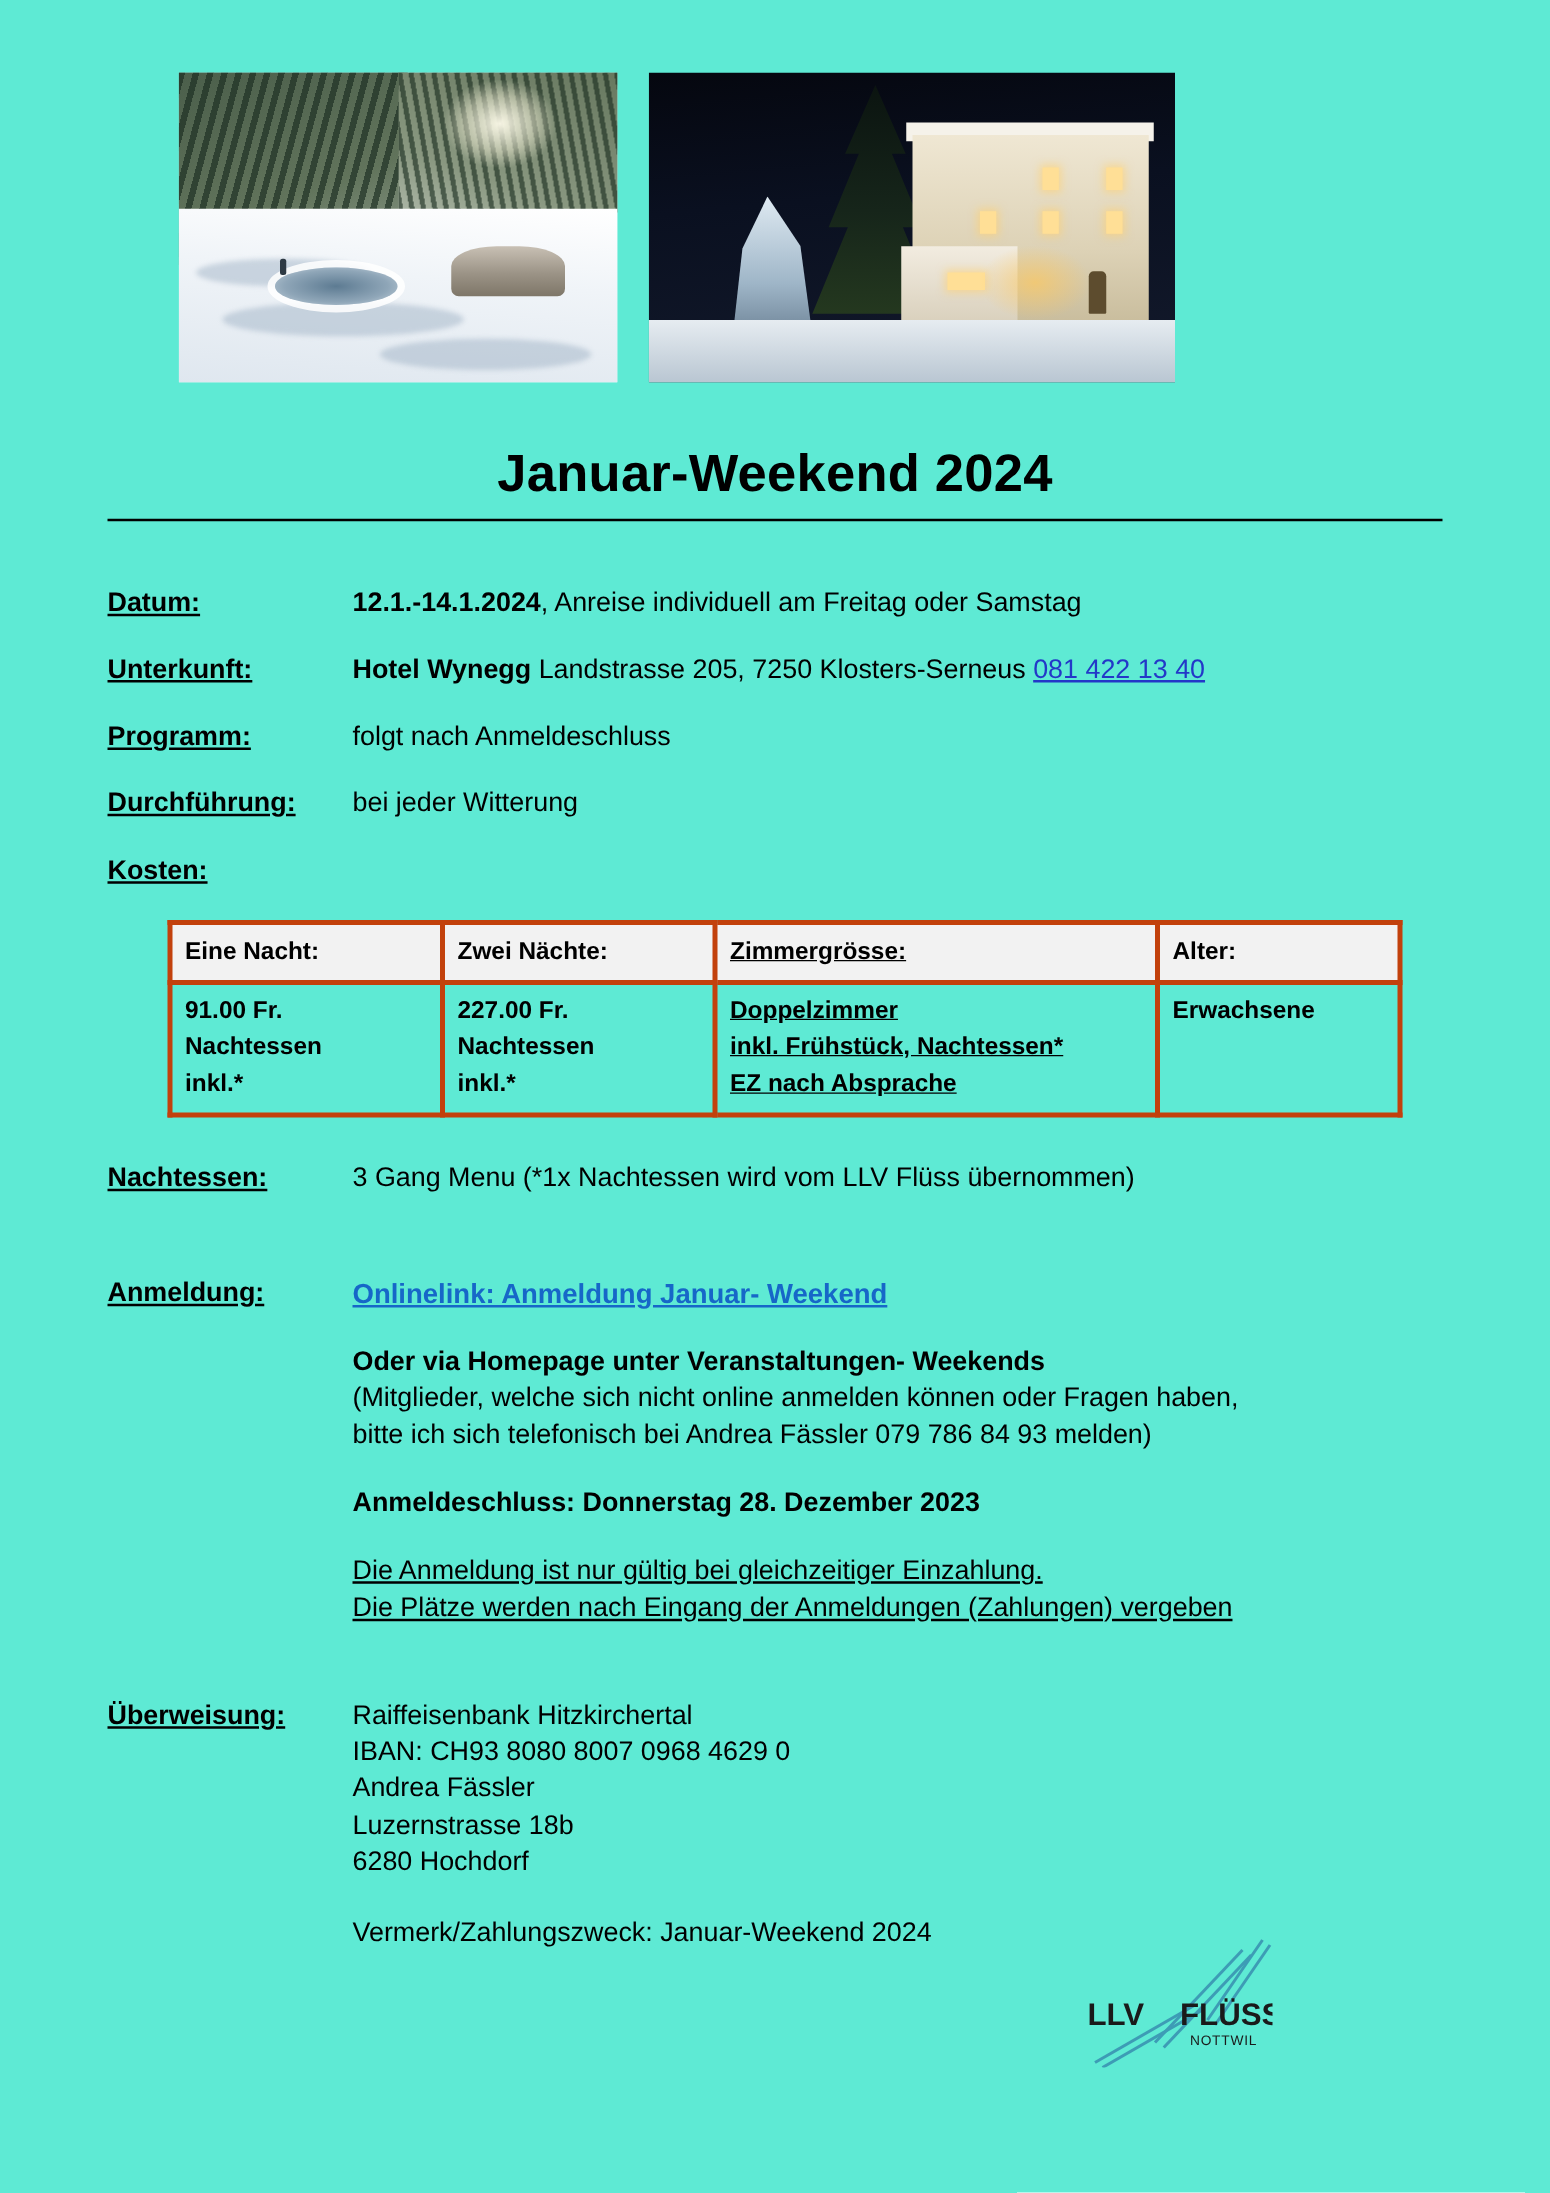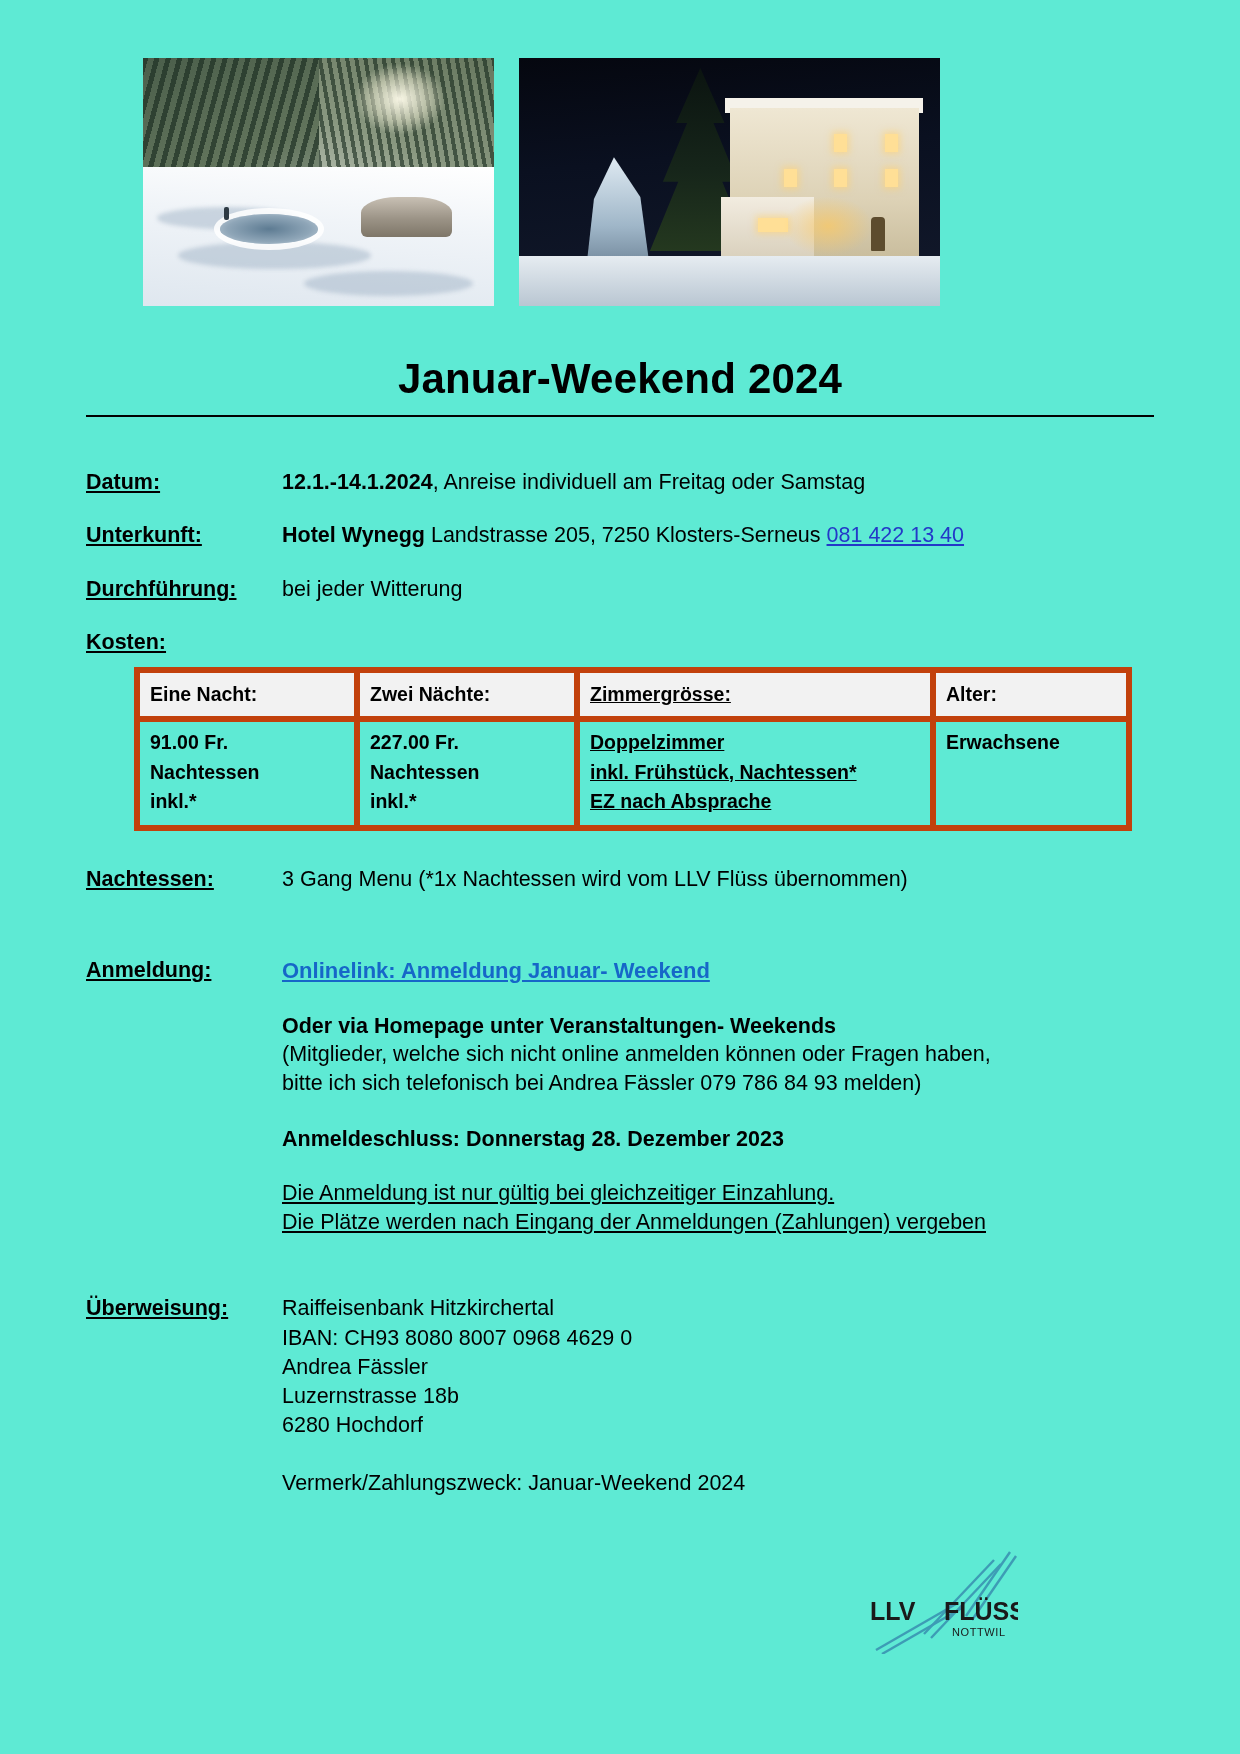--- a/index.html
+++ b/index.html
@@ -178,32 +178,32 @@
     color: #1667c8;
     font-weight: bold;
     text-decoration: underline;
     font-size: 22px;
   }
 
   
   .kosten-label {
     font-weight: bold;
     text-decoration: underline;
-    margin-bottom: 10px;
+    margin-bottom: 26px;
   }
   table.costs {
     border-collapse: collapse;
     margin-left: 48px;
     width: 888px;
     font-size: 19.5px;
     font-weight: bold;
     table-layout: fixed;
   }
   table.costs td, table.costs th {
-    border: 6px solid #c2410c;
+    border: 4px solid #c2410c;
     padding: 6px 10px 8px 10px;
     text-align: left;
     vertical-align: top;
     line-height: 1.52;
   }
   table.costs thead th {
     background: #f2f2f2;
     font-weight: bold;
     padding-top: 7px;
     padding-bottom: 7px;
@@ -276,20 +276,24 @@
     <div class="row">
       <div class="row-label">Datum:</div>
       <div class="row-value"><span class="b">12.1.-14.1.2024</span><span>, Anreise individuell am Freitag oder Samstag</span></div>
     </div>
 
     <div class="row">
       <div class="row-label">Unterkunft:</div>
       <div class="row-value"><span class="b">Hotel Wynegg</span><span> Landstrasse 205, 7250 Klosters-Serneus </span><a class="tel" href="#">081 422 13 40</a></div>
     </div>
 
+    <div class="row">
+      <div class="row-label">Programm:</div>
+      <div class="row-value">folgt nach Anmeldeschluss</div>
+    </div>
 
     <div class="row">
       <div class="row-label">Durchführung:</div>
       <div class="row-value">bei jeder Witterung</div>
     </div>
 
     <div class="kosten-label">Kosten:</div>
 
     <table class="costs">
       <thead>

